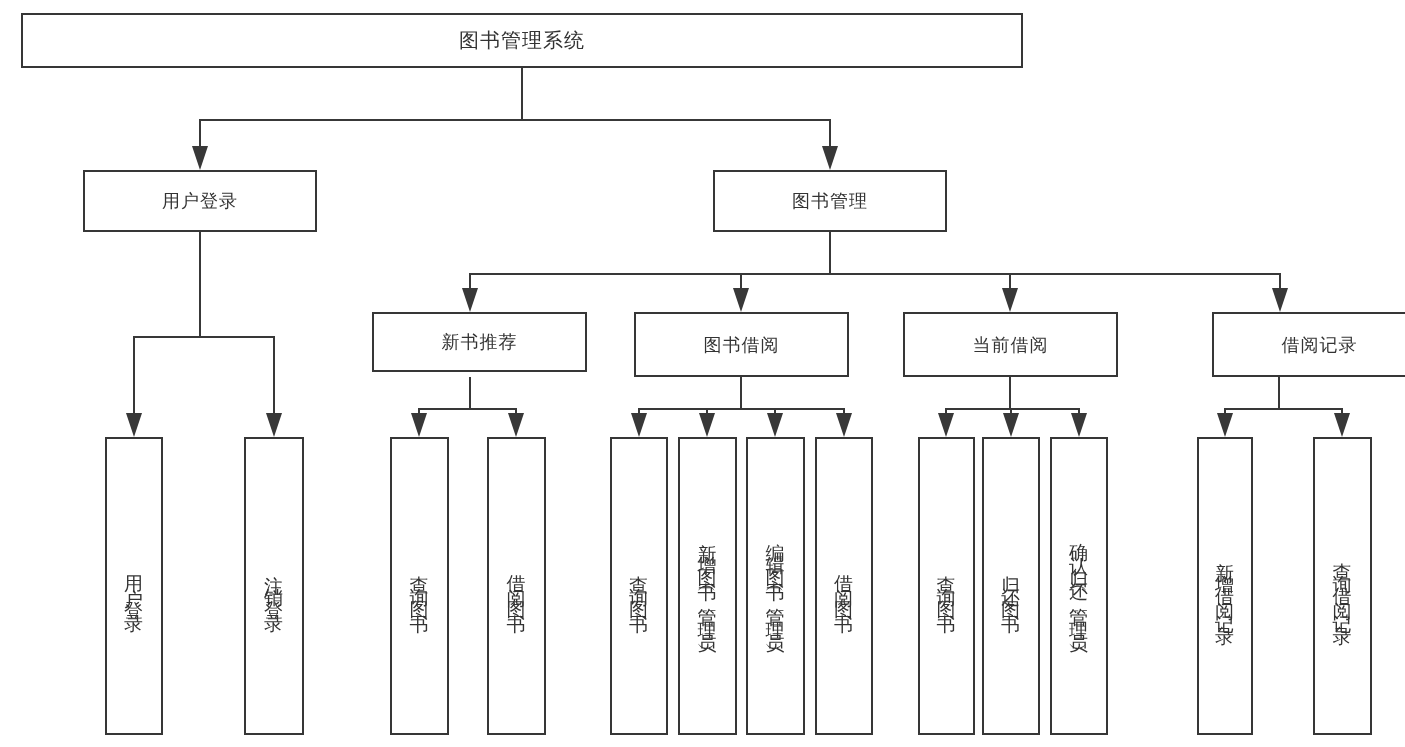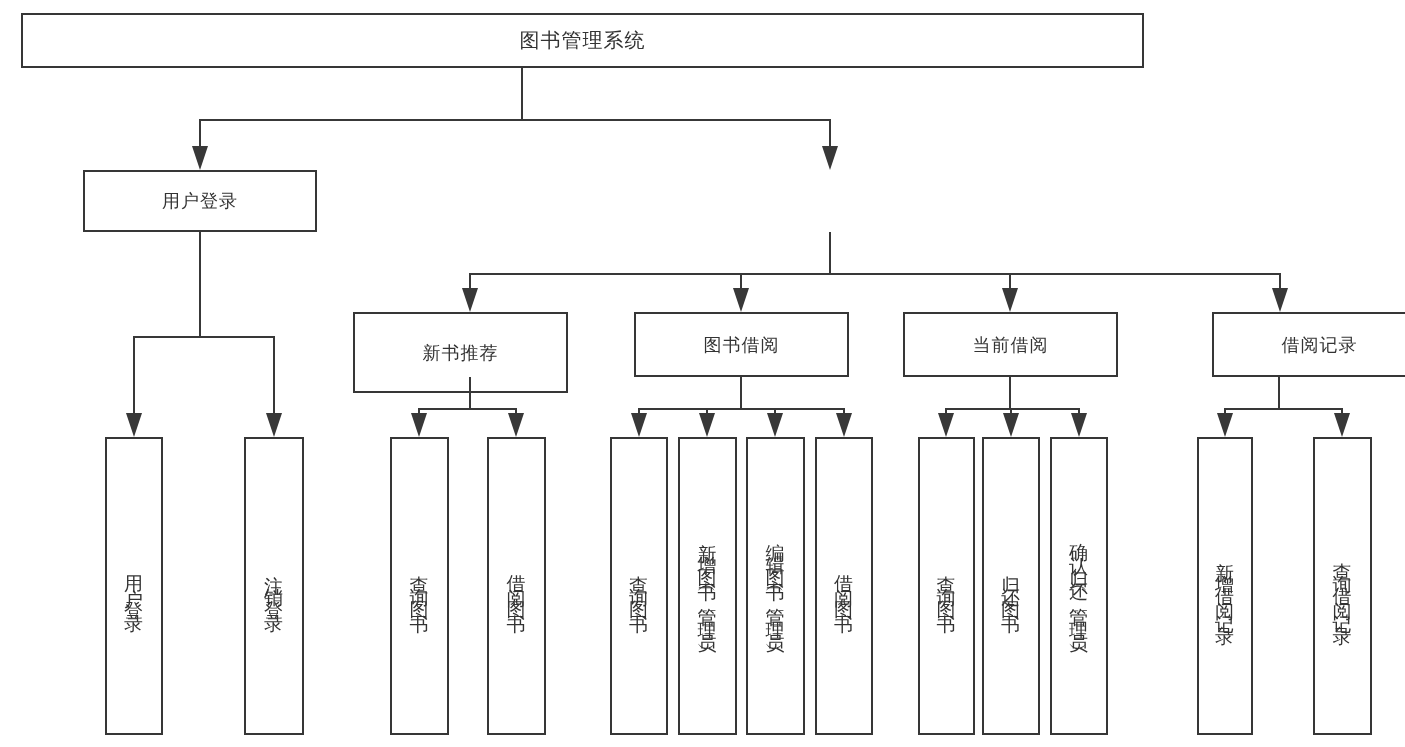--- a/index.html
+++ b/index.html
@@ -48,25 +48,26 @@
     color: #b5bac1;
     white-space: nowrap;
     z-index: 5;
   }
 </style>
 </head>
 <body>
 
 <div class="canvas">
 
-  <div class="node root" style="left:21px; top:13px; width:1123px; height:55px;">图书管理系统</div>
+  <div class="node root" style="left:21px; top:13px; width:1002px; height:55px;">图书管理系统</div>
 
   <div class="node" style="left:83px; top:170px; width:234px; height:62px;">用户登录</div>
+  <div class="node" style="left:713px; top:170px; width:234px; height:62px;">图书管理</div>
 
-  <div class="node" style="left:353px; top:312px; width:215px; height:81px;">新书推荐</div>
+  <div class="node" style="left:372px; top:312px; width:215px; height:60px;">新书推荐</div>
   <div class="node" style="left:634px; top:312px; width:215px; height:65px;">图书借阅</div>
   <div class="node" style="left:903px; top:312px; width:215px; height:65px;">当前借阅</div>
   <div class="node" style="left:1212px; top:312px; width:215px; height:65px;">借阅记录</div>
 
   <div class="node leaf" style="left:105px; top:437px; width:58px; height:298px;">
     <span class="vtext">用户登录</span>
   </div>
   <div class="node leaf" style="left:244px; top:437px; width:60px; height:298px;">
     <span class="vtext">注销登录</span>
   </div>

